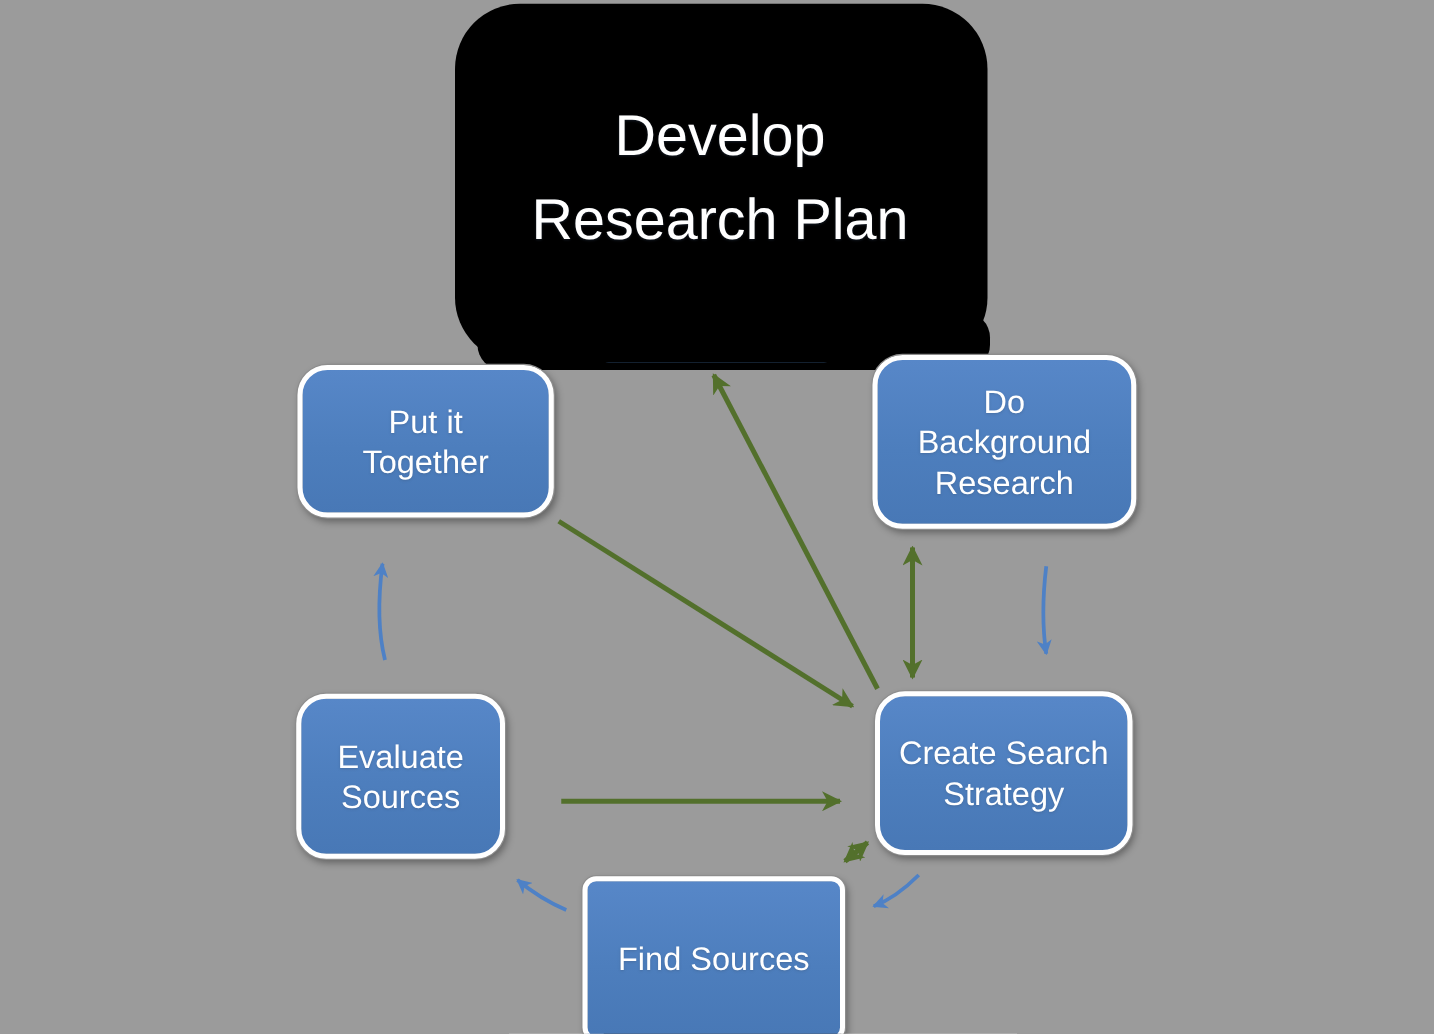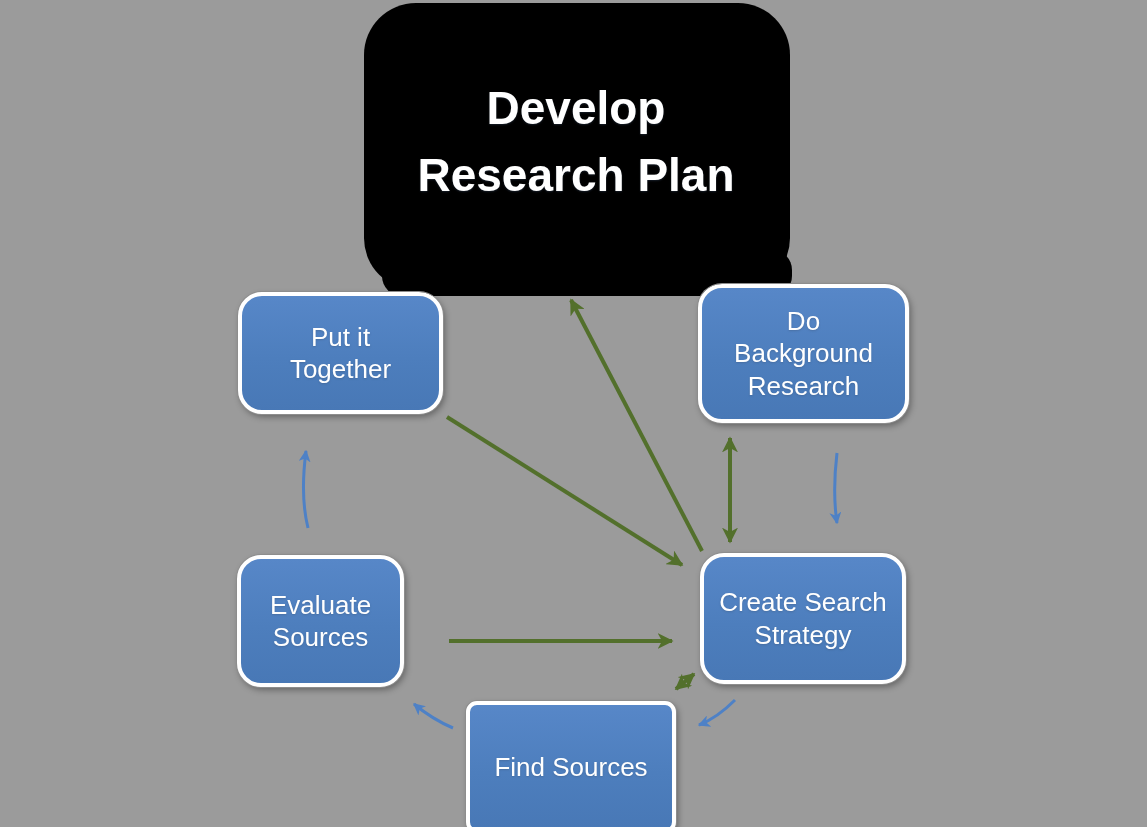--- a/index.html
+++ b/index.html
@@ -35,21 +35,20 @@
     text-shadow: 0 1px 2px rgba(60,80,110,0.35);
   }
 
   .node.big {
     left: 373px; top: 5px; width: 406px; height: 273px;
     border-radius: 44px;
     border: 5px solid #f4f4f4;
     background: linear-gradient(180deg, #6193d2 0%, #5282c3 45%, #4a7ab9 100%);
     box-shadow: inset 0 0 0 2px #93a0ad, 0 0 0 1px #6e6e6e;
     z-index: 3;
-    font-weight: bold;
   }
   .node.big .label { font-size: 46px; line-height: 1.45; }
   
   .node.big::before {
     content: "";
     position: absolute;
     left: -14px; right: -16px; top: -7px; bottom: -17px;
     background: #000;
     border-radius: 52px;
     z-index: -1;

